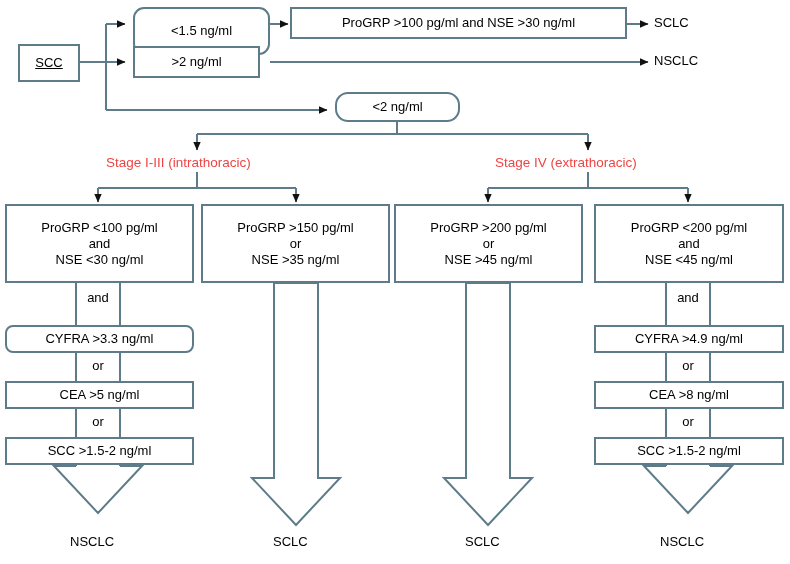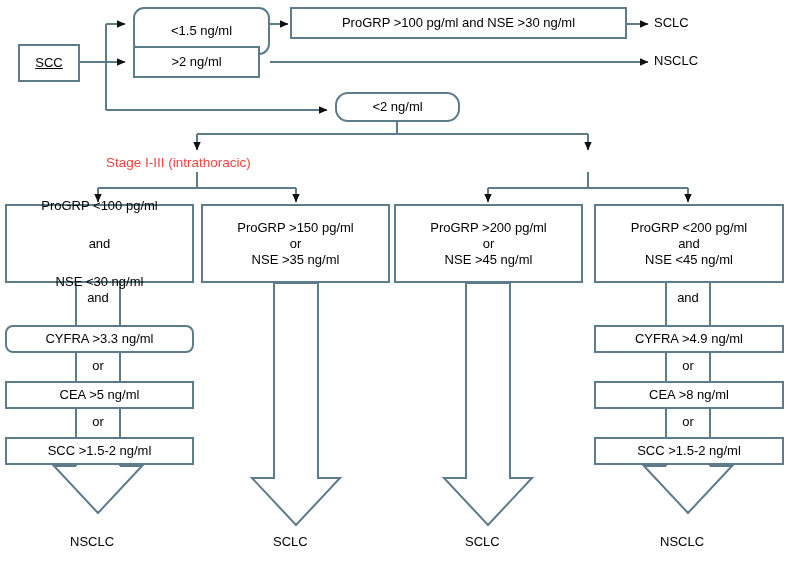--- a/index.html
+++ b/index.html
@@ -152,22 +152,23 @@
     <span class="ln">&gt;2 ng/ml</span>
   </div>
 
   <div class="outlabel" style="left:654px; top:53px;">NSCLC</div>
 
   <div class="box" style="left:335px; top:92px; width:125px; height:30px;border-radius:13px;">
     <span class="ln">&lt;2 ng/ml</span>
   </div>
 
   <div class="plainlabel" style="left:106px; top:155px;">Stage I-III (intrathoracic)</div>
-
-  <div class="box multi" style="left:5px; top:204px; width:189px; height:79px;gap:22px;">
+  <div class="plainlabel" style="left:495px; top:155px;">Stage IV (extrathoracic)</div>
+
+  <div class="box multi" style="left:5px; top:204px; width:189px; height:79px;">
     <span class="ln">ProGRP &lt;100 pg/ml</span>
     <span class="ln">and</span>
     <span class="ln">NSE &lt;30 ng/ml</span>
   </div>
 
   <div class="box multi" style="left:201px; top:204px; width:189px; height:79px;">
     <span class="ln">ProGRP &gt;150 pg/ml</span>
     <span class="ln">or</span>
     <span class="ln">NSE &gt;35 ng/ml</span>
   </div>

